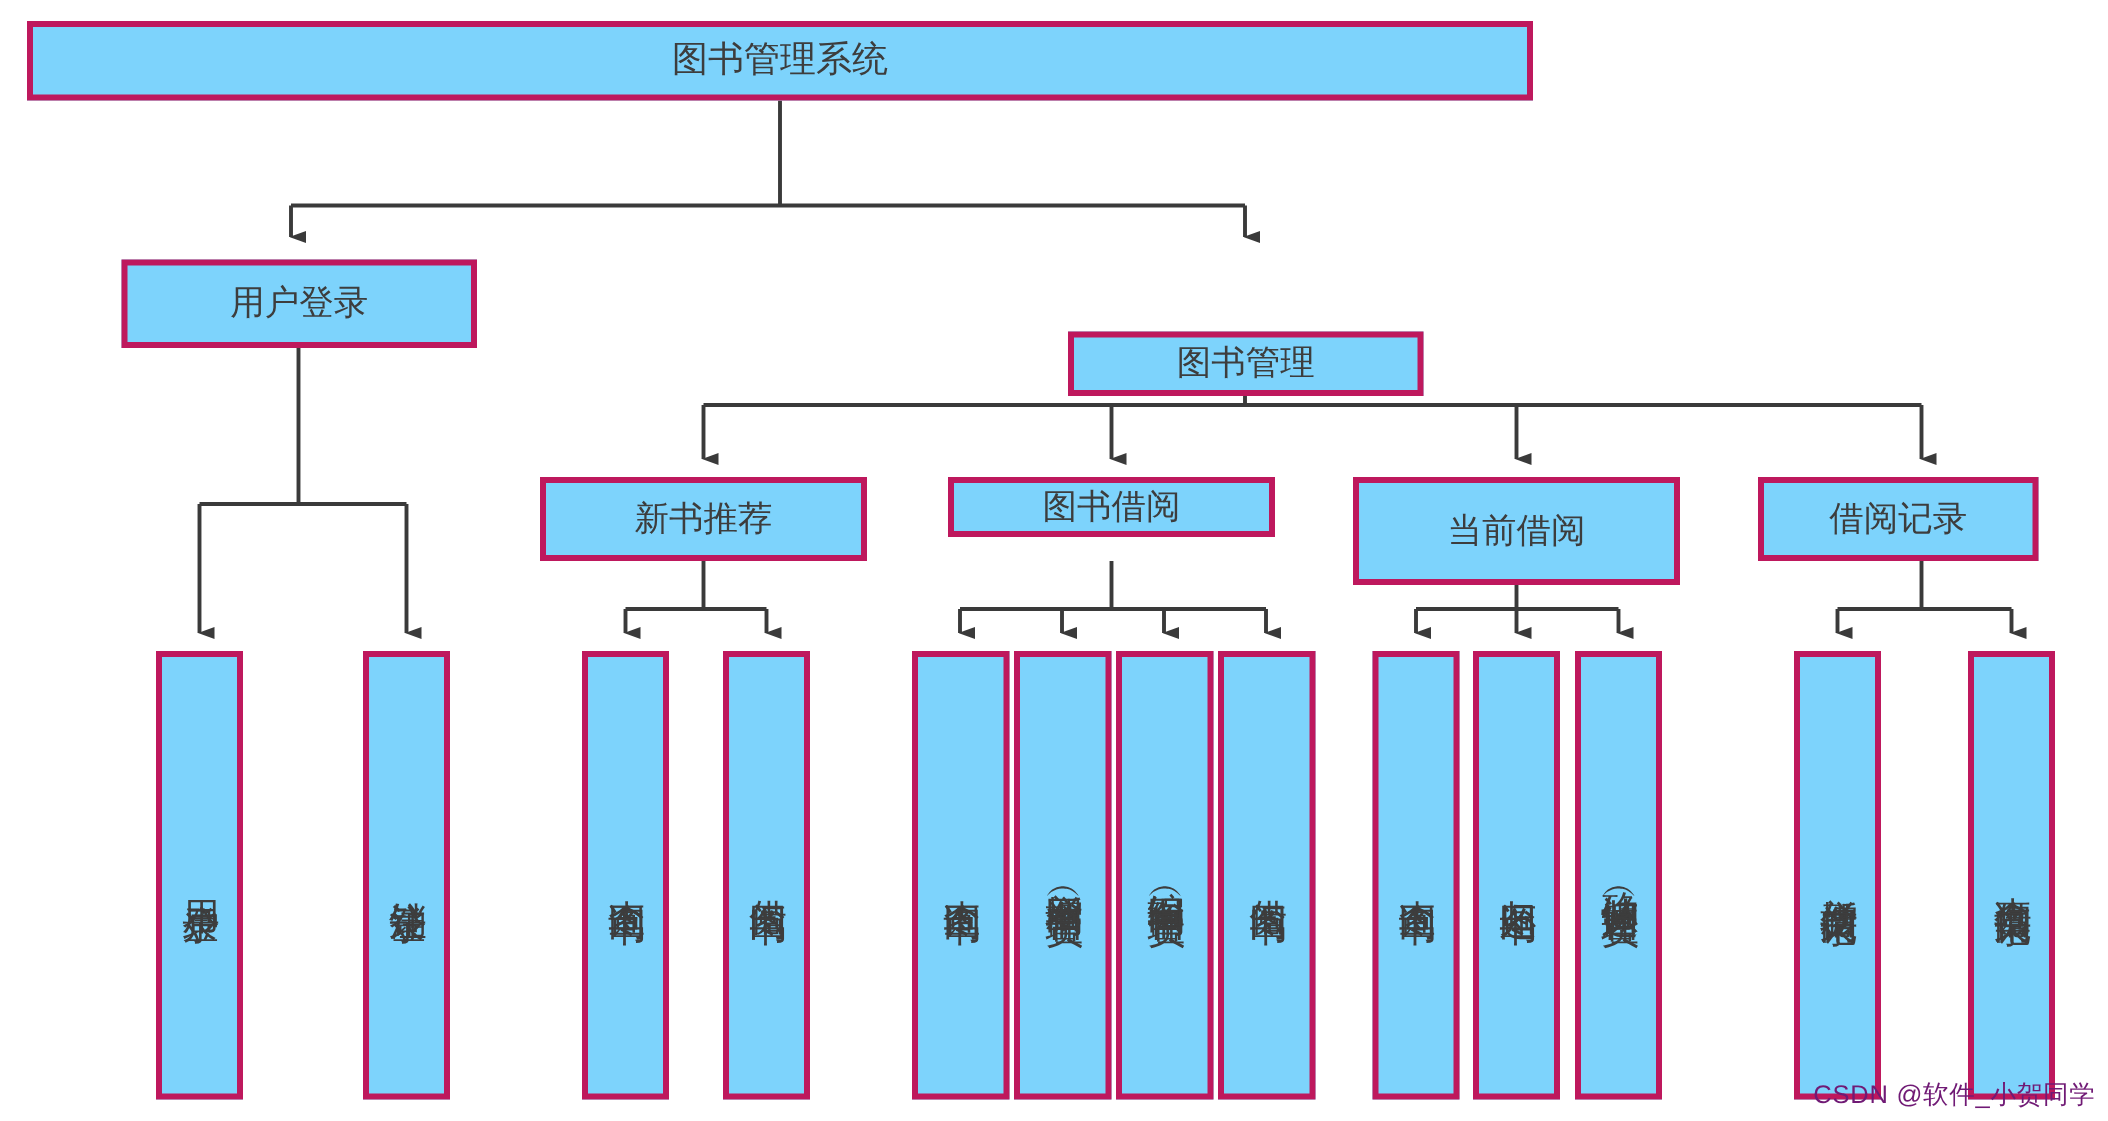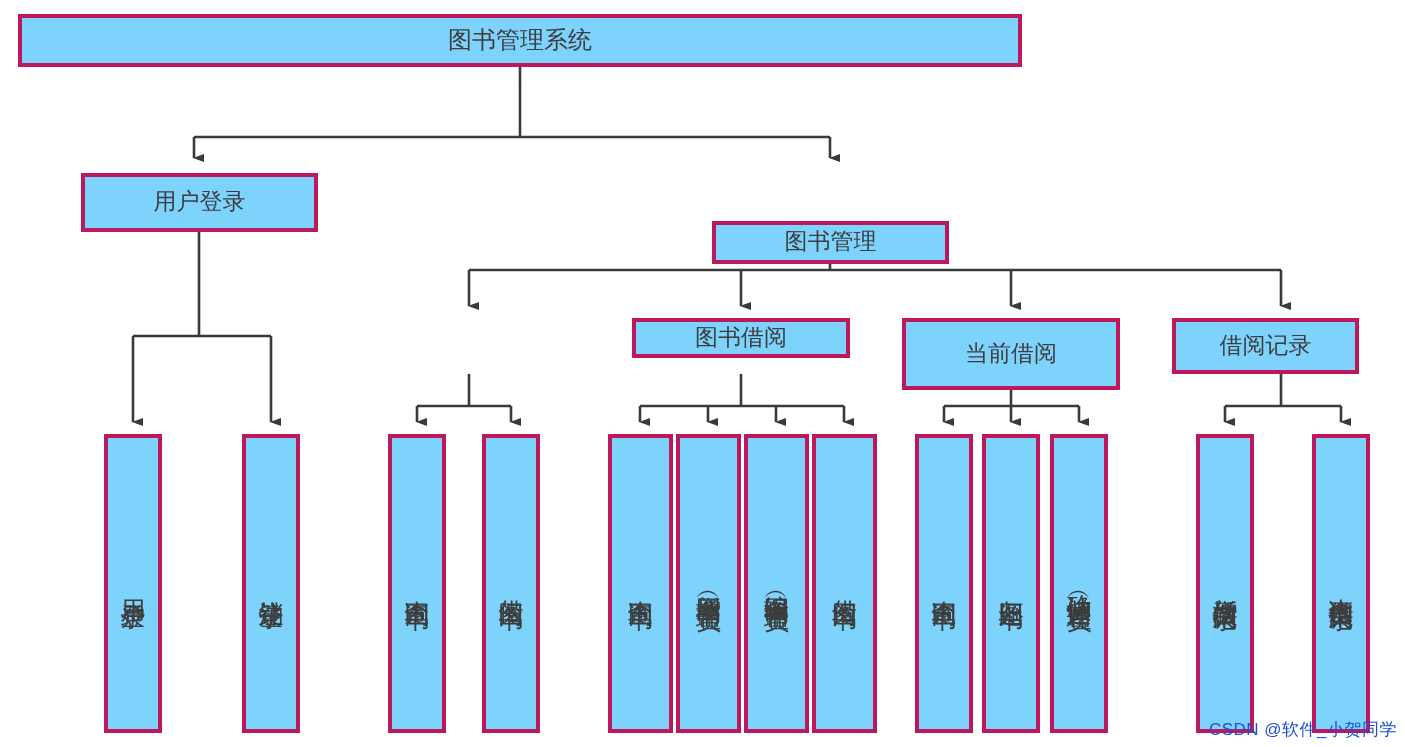--- a/index.html
+++ b/index.html
@@ -62,21 +62,21 @@
     font-size: 25px;
     letter-spacing: 2px;
     line-height: 1;
     max-height: 100%;
   }
   .watermark {
     position: absolute;
     right: 8px;
     bottom: 6px;
     font-size: 17px;
-    color: #1d4ed8;
+    color: #701a75;
     letter-spacing: 0.5px;
     white-space: nowrap;
     user-select: none;
   }
 </style>
 </head>
 <body>
 
 <div id="diagram-root">
 
@@ -136,20 +136,23 @@
     <span class="node-label">图书管理系统</span>
   </div>
 
   <div class="node h" style="left:81px; top:173px; width:237px; height:59px;">
     <span class="node-label">用户登录</span>
   </div>
   <div class="node h" style="left:712px; top:173px; width:237px; height:43px;margin-top:48px;">
     <span class="node-label">图书管理</span>
   </div>
 
+  <div class="node h" style="left:360px; top:318px; width:218px; height:56px;">
+    <span class="node-label">新书推荐</span>
+  </div>
   <div class="node h" style="left:632px; top:318px; width:218px; height:40px;">
     <span class="node-label">图书借阅</span>
   </div>
   <div class="node h" style="left:902px; top:318px; width:218px; height:72px;">
     <span class="node-label">当前借阅</span>
   </div>
   <div class="node h" style="left:1172px; top:318px; width:187px; height:56px;">
     <span class="node-label">借阅记录</span>
   </div>
 

